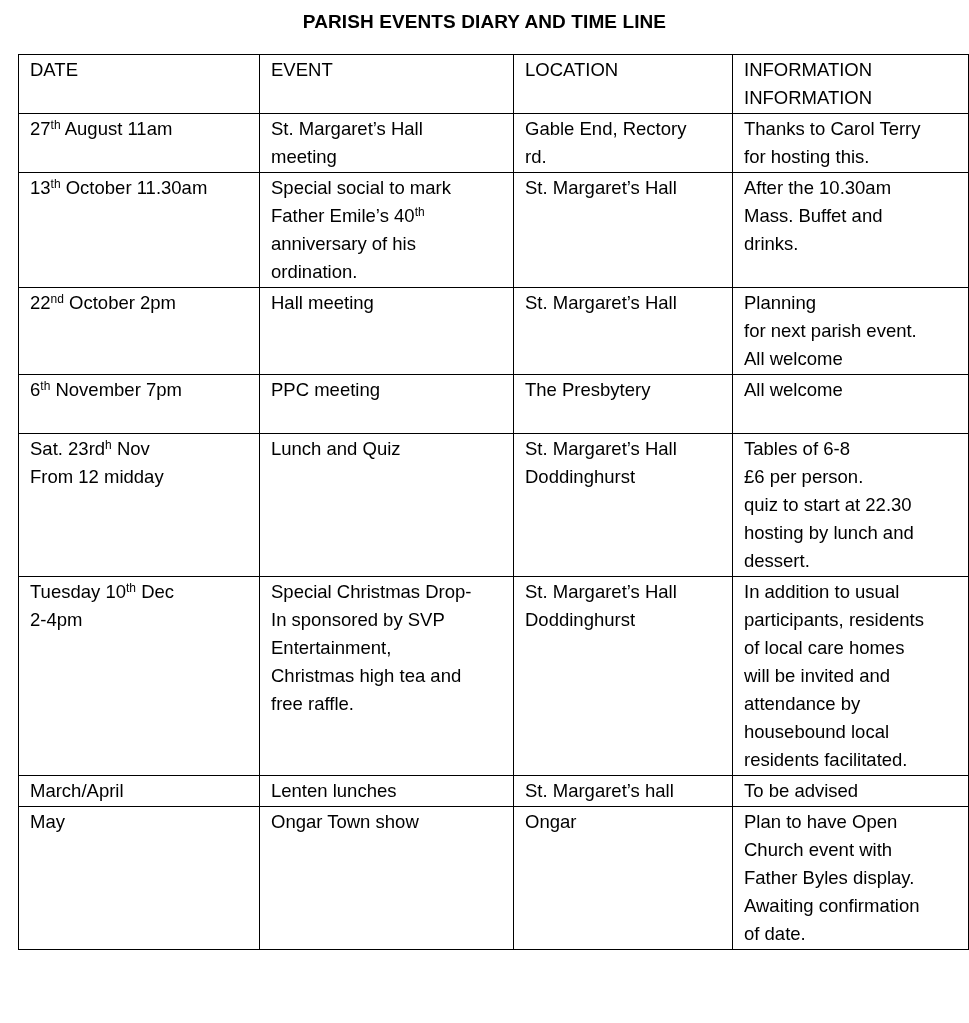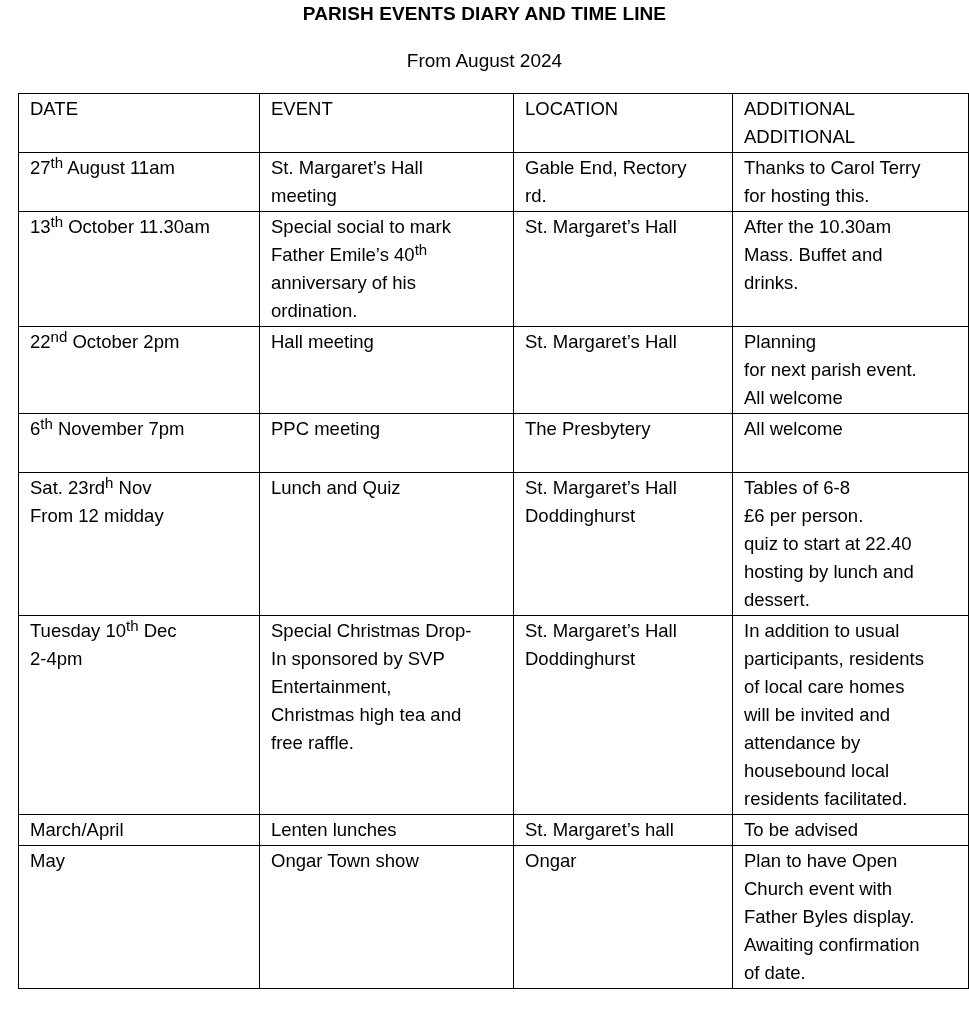--- a/index.html
+++ b/index.html
@@ -14,20 +14,21 @@
     width: 969px;
     height: 1023px;
     background: #ffffff;
     overflow: hidden;
   }
   .doc-title {
     text-align: center;
     font-size: 19px;
     font-weight: bold;
     line-height: 28px;
+    padding-top: 8px;
     letter-spacing: 0.1px;
   }
   .doc-subtitle {
     text-align: center;
     font-size: 19px;
     font-weight: normal;
     line-height: 28px;
     margin-top: 19px;
   }
   table.events {
@@ -50,52 +51,51 @@
     padding: 1px 6px 1px 11px;
     line-height: 28px;
     overflow: hidden;
   }
   .tline {
     line-height: 28px;
     min-height: 28px;
     white-space: normal;
   }
   .sup {
-    font-size: 15px;
+    font-size: 12px;
     vertical-align: 6px;
     line-height: 0;
   }
 </style>
 </head>
 <body>
 
 <div class="page">
   <div class="doc-title">PARISH EVENTS DIARY AND TIME LINE</div>
-  <div class="doc-subtitle">From August 2024</div>
 
   <table class="events">
     <colgroup>
       <col class="c-date">
       <col class="c-event">
       <col class="c-location">
       <col class="c-info">
     </colgroup>
     <thead>
       <tr>
           <th>
             <div class="tline">DATE</div>
           </th>
           <th>
             <div class="tline">EVENT</div>
           </th>
           <th>
             <div class="tline">LOCATION</div>
           </th>
           <th>
-            <div class="tline">ADDITIONAL ADDITIONAL</div>
+            <div class="tline">INFORMATION INFORMATION</div>
           </th>
         </tr>
     </thead>
     <tbody>
         <tr>
           <td>
             <div class="tline">27<span class="sup">th</span> August 11am</div>
           </td>
           <td>
             <div class="tline">St. Margaret’s Hall</div>
@@ -168,21 +168,21 @@
           <td>
             <div class="tline">Lunch and Quiz</div>
           </td>
           <td>
             <div class="tline">St. Margaret’s Hall</div>
             <div class="tline">Doddinghurst</div>
           </td>
           <td>
             <div class="tline">Tables of 6-8</div>
             <div class="tline">£6 per person.</div>
-            <div class="tline">quiz to start at 22.40</div>
+            <div class="tline">quiz to start at 22.30</div>
             <div class="tline">hosting by lunch and</div>
             <div class="tline">dessert.</div>
           </td>
         </tr>
         <tr>
           <td>
             <div class="tline">Tuesday 10<span class="sup">th</span> Dec</div>
             <div class="tline">2-4pm</div>
           </td>
           <td>

